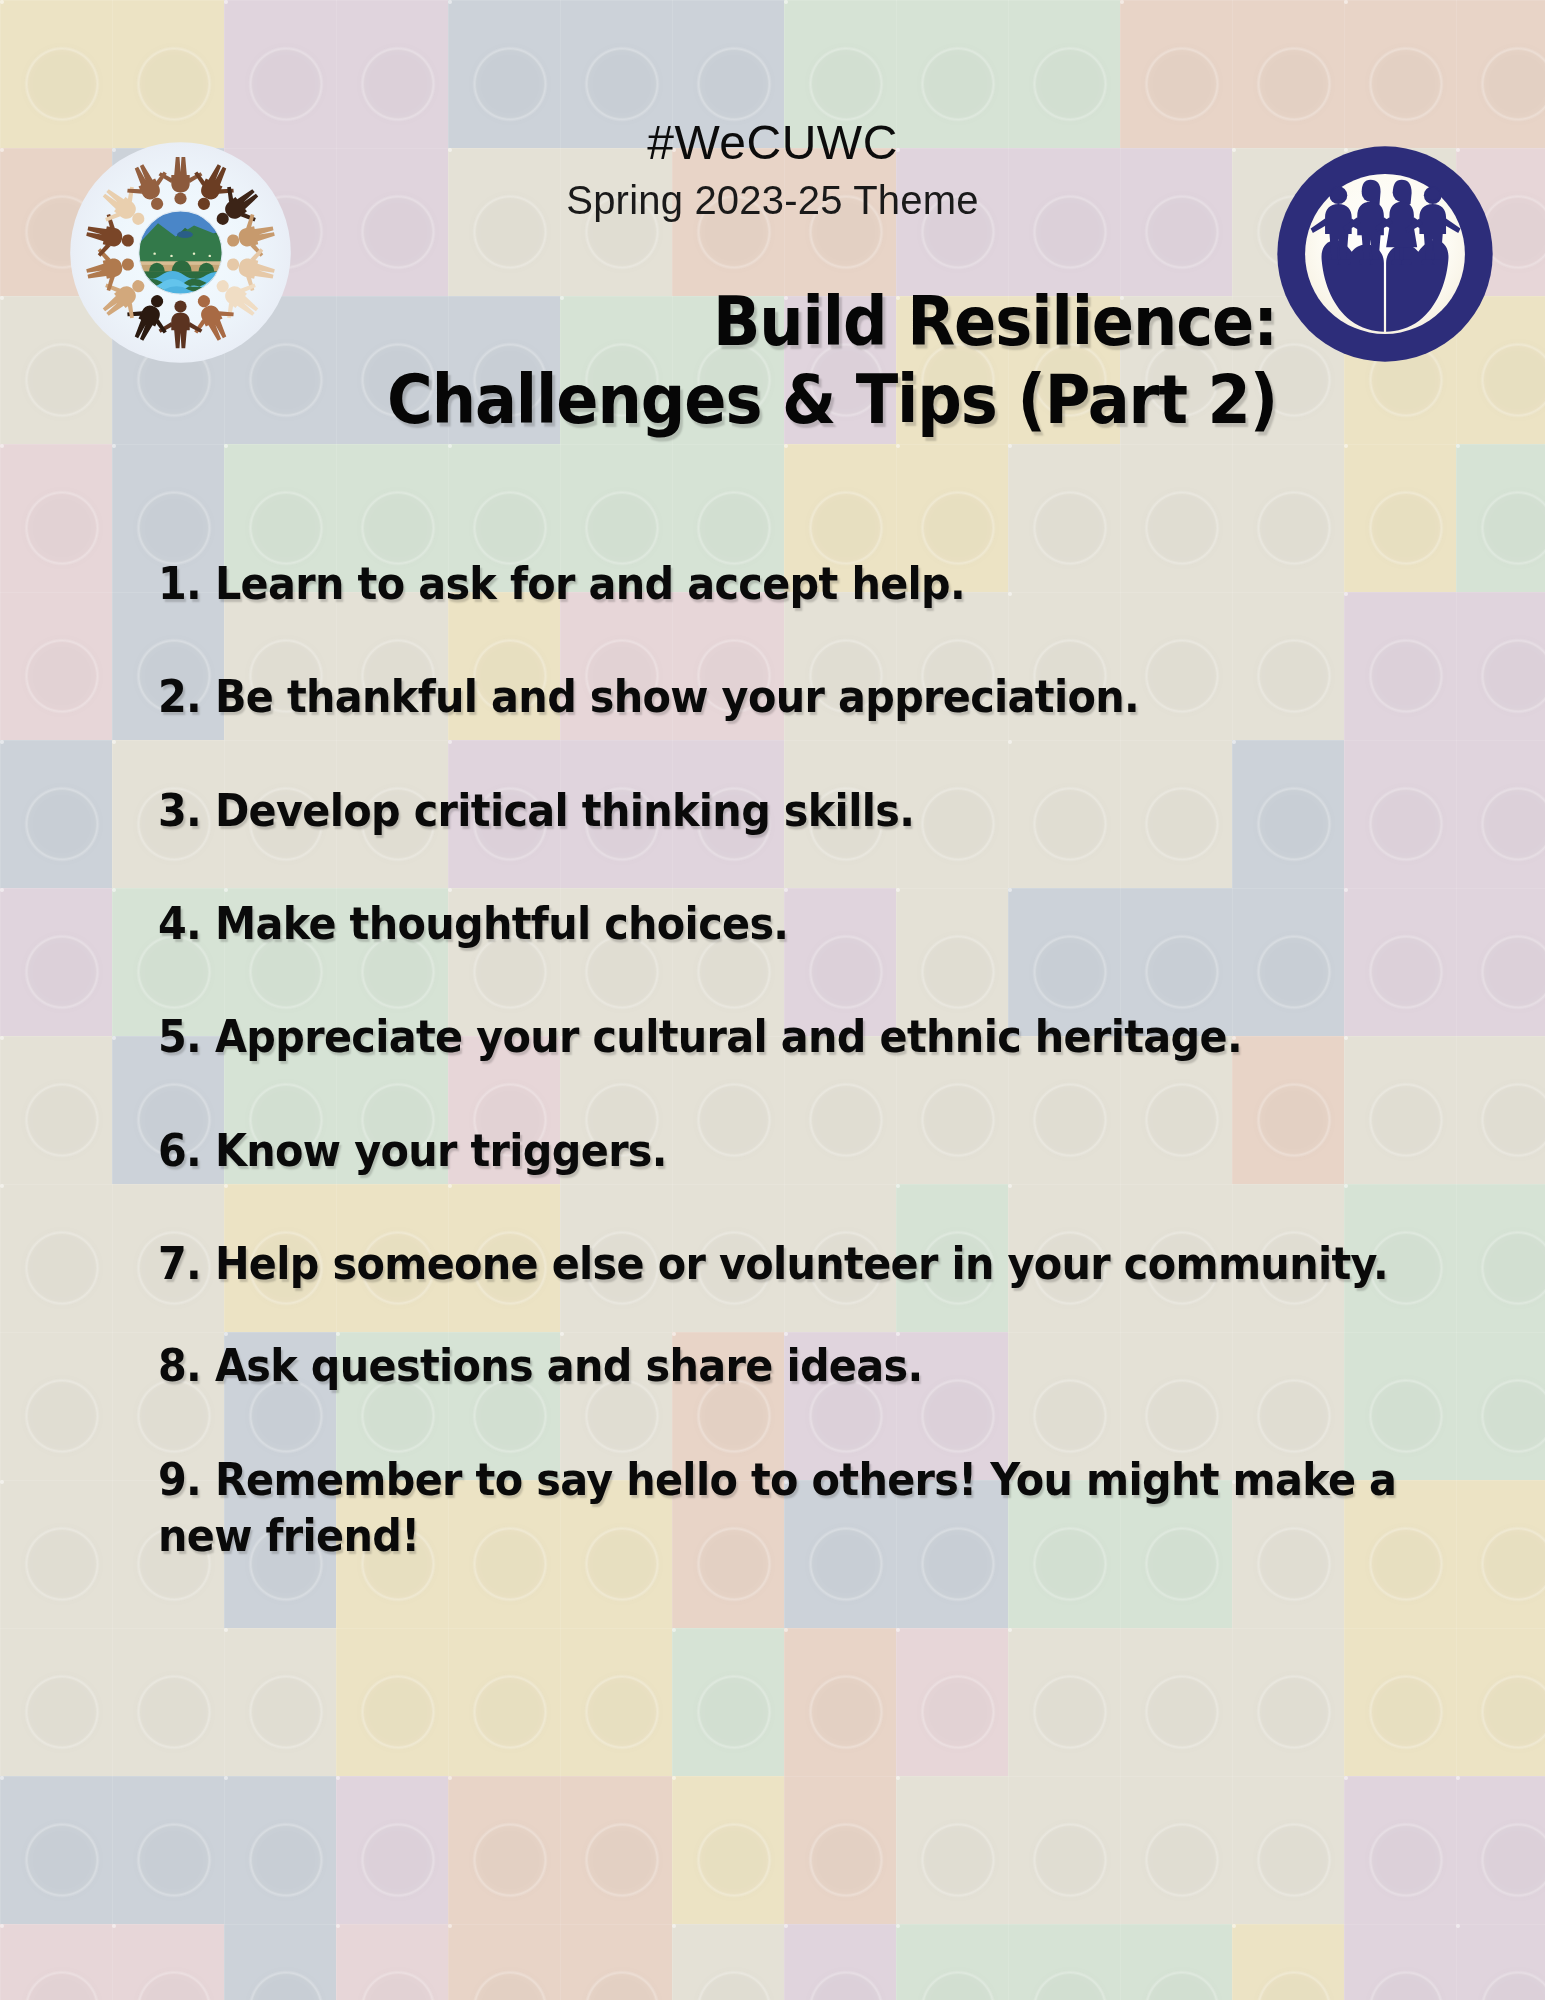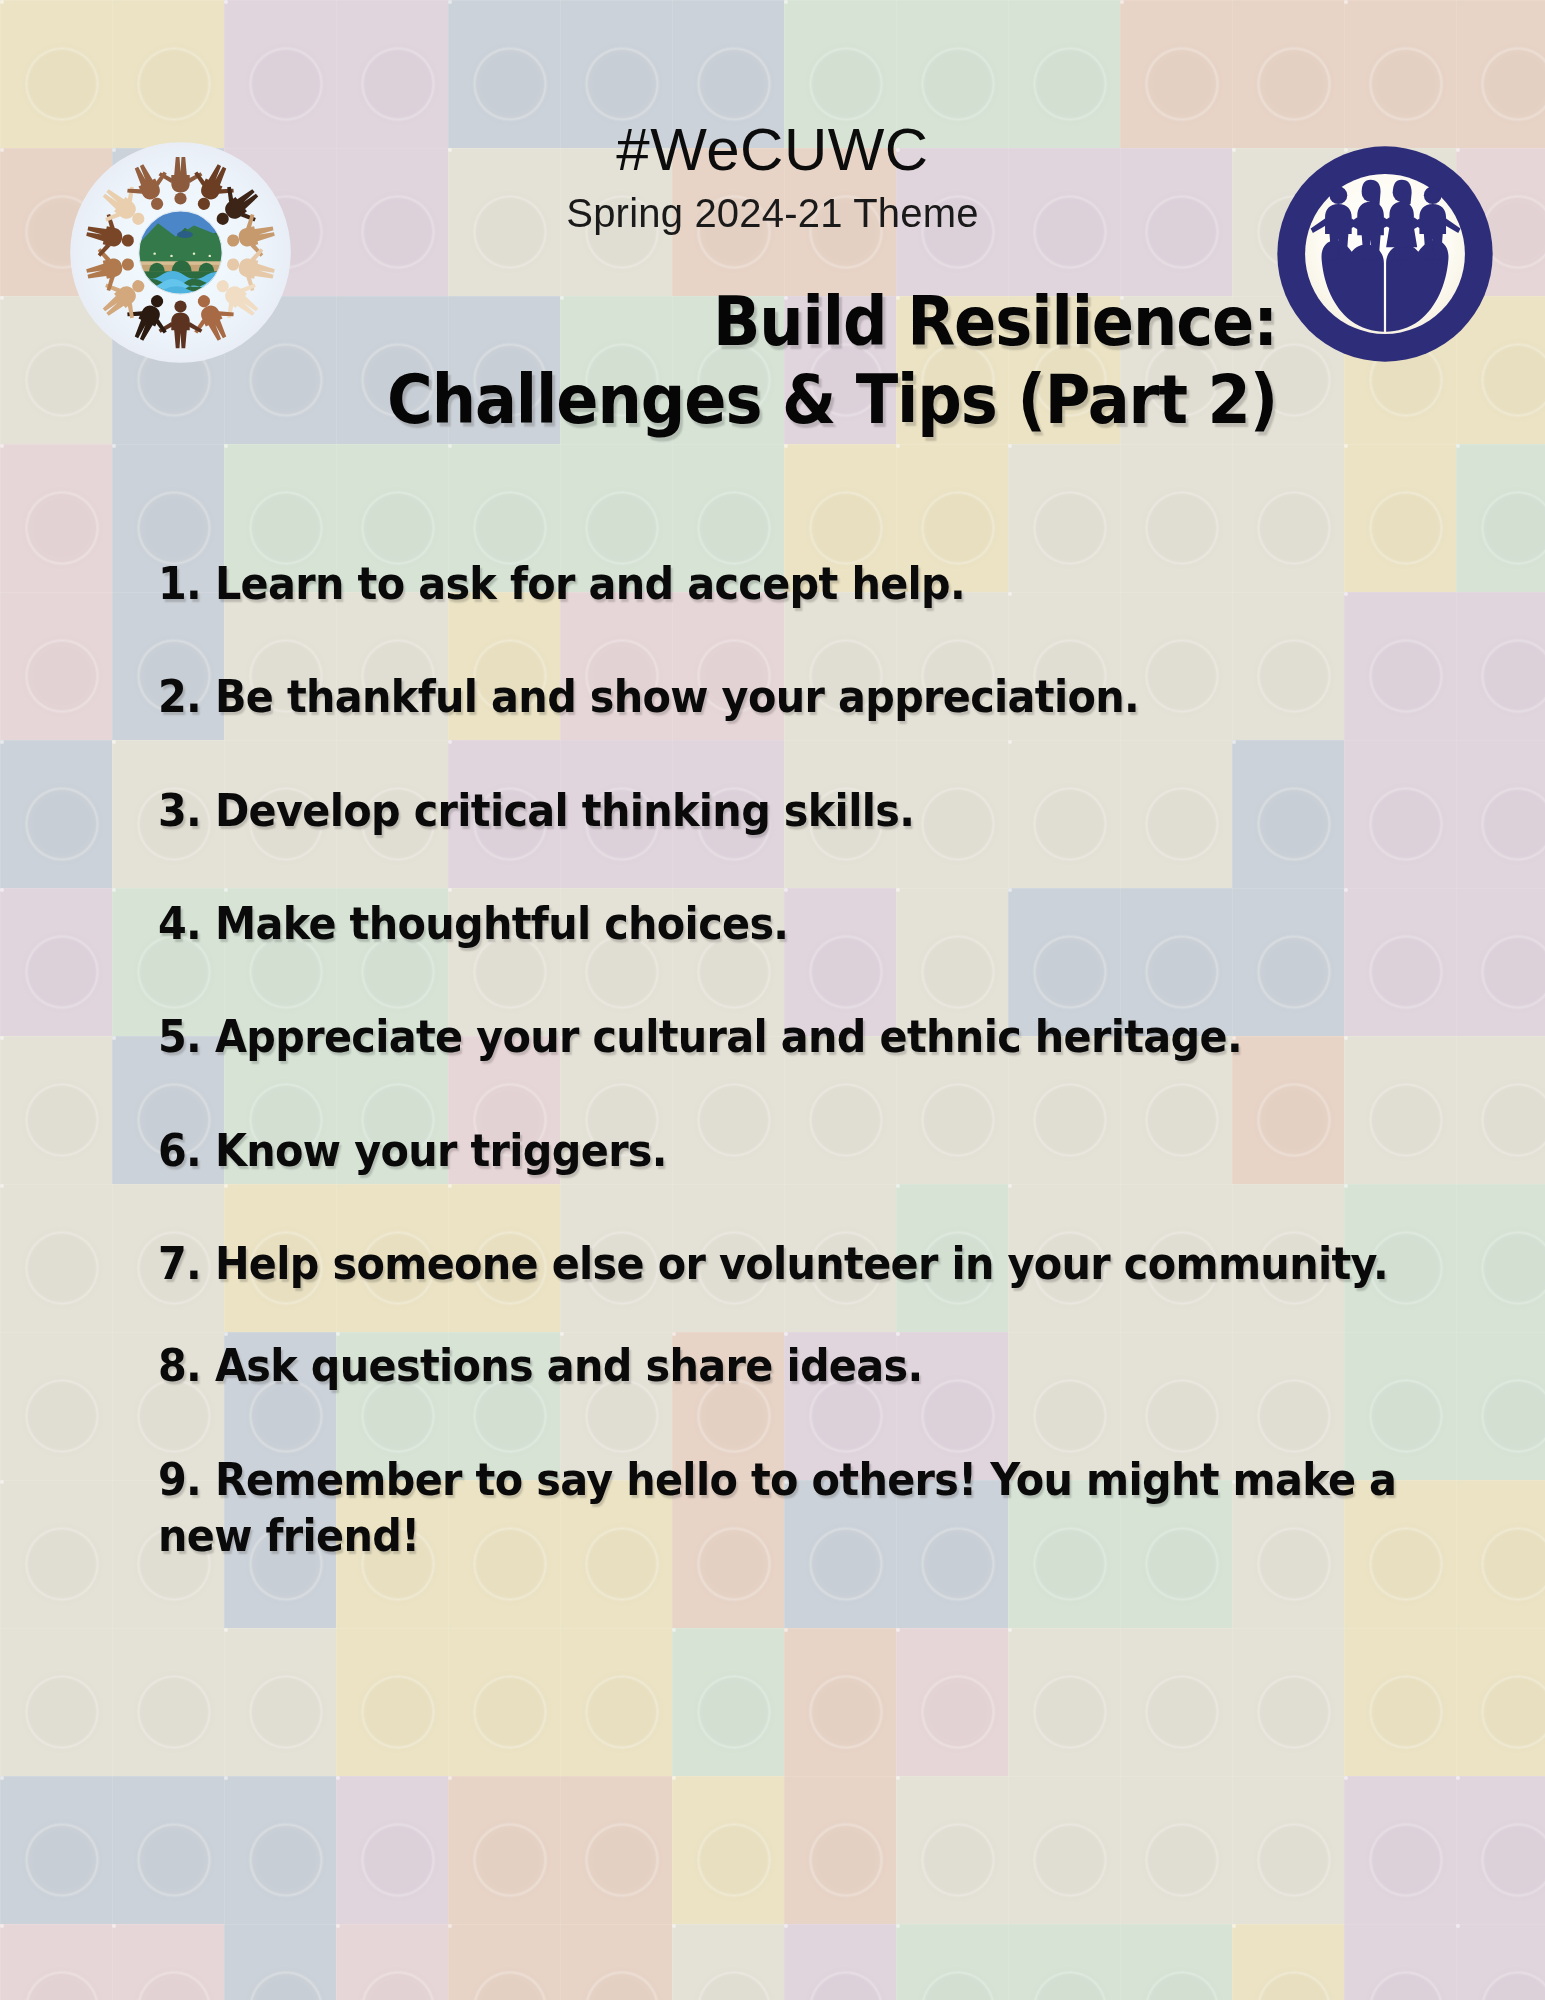--- a/index.html
+++ b/index.html
@@ -87,21 +87,21 @@
 
   .header {
     position: absolute;
     left: 0;
     right: 0;
     top: 118px;
     text-align: center;
   }
   .hashtag {
     font-family: "Liberation Sans", sans-serif;
-    font-size: 60px;
+    font-size: 48px;
     font-weight: 400;
     color: #0c0c0c;
     letter-spacing: 0.5px;
     line-height: 1.05;
     margin: 0;
   }
   .subtitle {
     font-family: "Liberation Sans", sans-serif;
     font-size: 40px;
     font-weight: 400;
@@ -440,21 +440,21 @@
           <path d="M131 68 L118 77 L120 81 L134 73 Z"></path>
           <path d="M155 68 L168 77 L166 81 L152 73 Z"></path>
           <rect x="133" y="105" width="11" height="5" rx="2"></rect>
           <rect x="143" y="105" width="11" height="5" rx="2"></rect>
         </g>
       </svg>
     </div>
 
     <div class="header">
       <div class="hashtag">#WeCUWC</div>
-      <div class="subtitle">Spring 2024-21 Theme</div>
+      <div class="subtitle">Spring 2023-25 Theme</div>
     </div>
 
     <div class="title-block">
       <div class="title-line">Build Resilience:</div>
       <div class="title-line">Challenges &amp; Tips (Part 2)</div>
     </div>
 
     <div class="tips" id="tips-list">
         <div class="tip">1. Learn to ask for and accept help.</div>
         <div class="tip">2. Be thankful and show your appreciation.</div>

